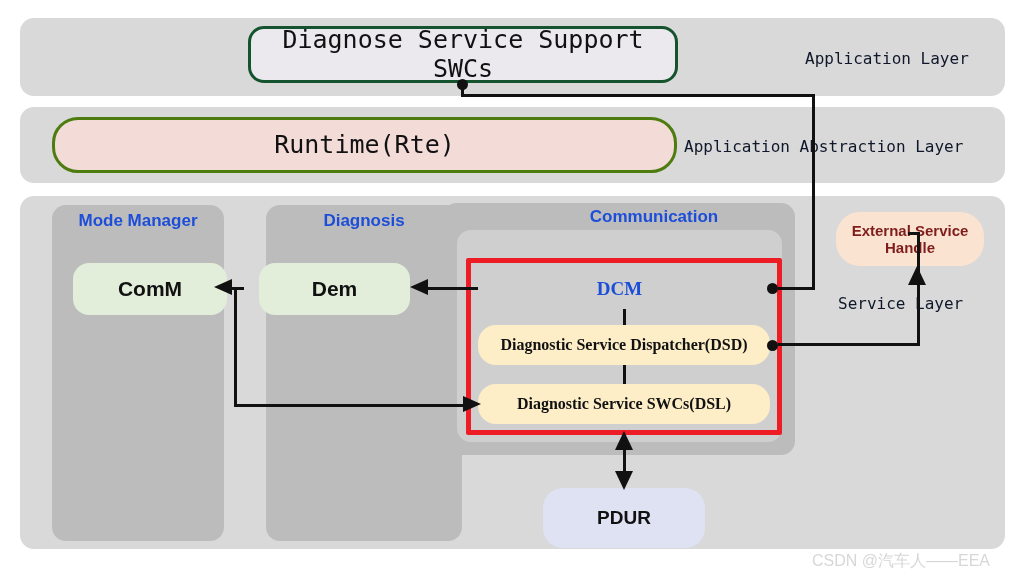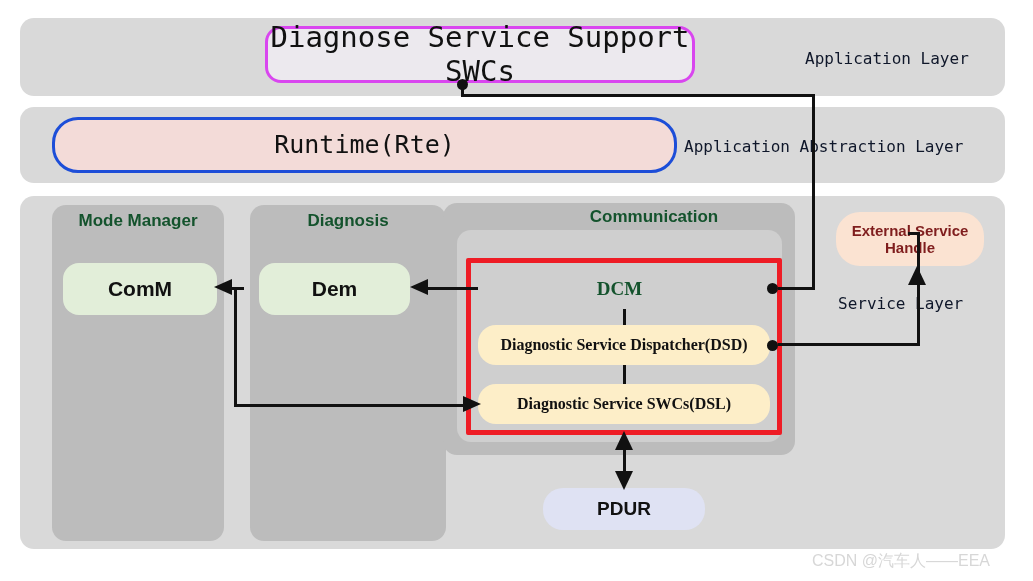--- a/index.html
+++ b/index.html
@@ -38,30 +38,29 @@
     display: flex;
     align-items: center;
     justify-content: center;
     text-align: center;
     border-radius: 22px;
   }
   .box span { display: block; line-height: 1.15; }
 
   .box-swc {
     background: #ece9ee;
-    border: 3px solid #d946ef;
+    border: 3px solid #14532d;
     border-radius: 16px;
     font-family: "DejaVu Sans Mono", monospace;
-    font-size: 29px;
-    color: #111111;
-    margin-left: 17px;
+    font-size: 25px;
+    color: #111111;
   }
   .box-rte {
     background: #f3dbd8;
-    border: 3px solid #1d4ed8;
+    border: 3px solid #4d7c0f;
     border-radius: 26px;
     font-family: "DejaVu Sans Mono", monospace;
     font-size: 25px;
     color: #111111;
   }
   .box-green {
     background: #e2eed9;
     font-family: "Liberation Sans", sans-serif;
     font-weight: bold;
     font-size: 21px;
@@ -107,21 +106,21 @@
     background: #cfcfcf;
     border-radius: 14px;
   }
   .panel-title {
     position: absolute;
     width: 100%;
     text-align: center;
     font-family: "Liberation Sans", sans-serif;
     font-weight: bold;
     font-size: 17px;
-    color: #14532d;
+    color: #1d4ed8;
     white-space: nowrap;
   }
   .panel-title.serif {
     font-family: "Liberation Serif", serif;
     font-size: 19px;
   }
 
   .red-frame {
     position: absolute;
     box-sizing: border-box;
@@ -175,25 +174,25 @@
     <span>Runtime(Rte)</span>
   </div>
 
   <div class="layer-label" style="left:684px; top:137px;">Application Abstraction Layer</div>
 
   <div class="layer" style="left:20px; top:196px; width:985px; height:353px;"></div>
 
   <div class="panel" style="left:52px; top:205px; width:172px; height:336px;">
     <div class="panel-title" style="top:6px;">Mode Manager</div>
   </div>
-  <div class="box box-green" style="left:63px; top:263px; width:154px; height:52px;">
+  <div class="box box-green" style="left:73px; top:263px; width:154px; height:52px;">
     <span>ComM</span>
   </div>
 
-  <div class="panel" style="left:250px; top:205px; width:196px; height:336px;">
+  <div class="panel" style="left:266px; top:205px; width:196px; height:336px;">
     <div class="panel-title" style="top:6px;">Diagnosis</div>
   </div>
   <div class="box box-green" style="left:259px; top:263px; width:151px; height:52px;">
     <span>Dem</span>
   </div>
 
   <div class="panel" style="left:443px; top:203px; width:352px; height:252px;">
     <div class="panel-title" style="top:4px;padding-left:35px;">Communication</div>
   </div>
 
@@ -210,21 +209,21 @@
     <span>Diagnostic Service SWCs(DSL)</span>
   </div>
 
   <div class="box box-peach" style="left:836px; top:212px; width:148px; height:54px; flex-direction:column;">
     <span>External Service</span>
     <span>Handle</span>
   </div>
 
   <div class="layer-label" style="left:838px; top:294px;">Service Layer</div>
 
-  <div class="box box-lav" style="left:543px; top:488px; width:162px; height:42px;">
+  <div class="box box-lav" style="left:543px; top:488px; width:162px; height:60px;">
     <span>PDUR</span>
   </div>
 
   <div class="dot" style="left:457px; top:79px;"></div>
 
   <div class="conn conn-v" style="left:461px; top:85px; height:9px;"></div>
 
   <div class="conn conn-h" style="left:461px; top:94px; width:354px;"></div>
 
   <div class="conn conn-v" style="left:812px; top:94px; height:195px;"></div>

